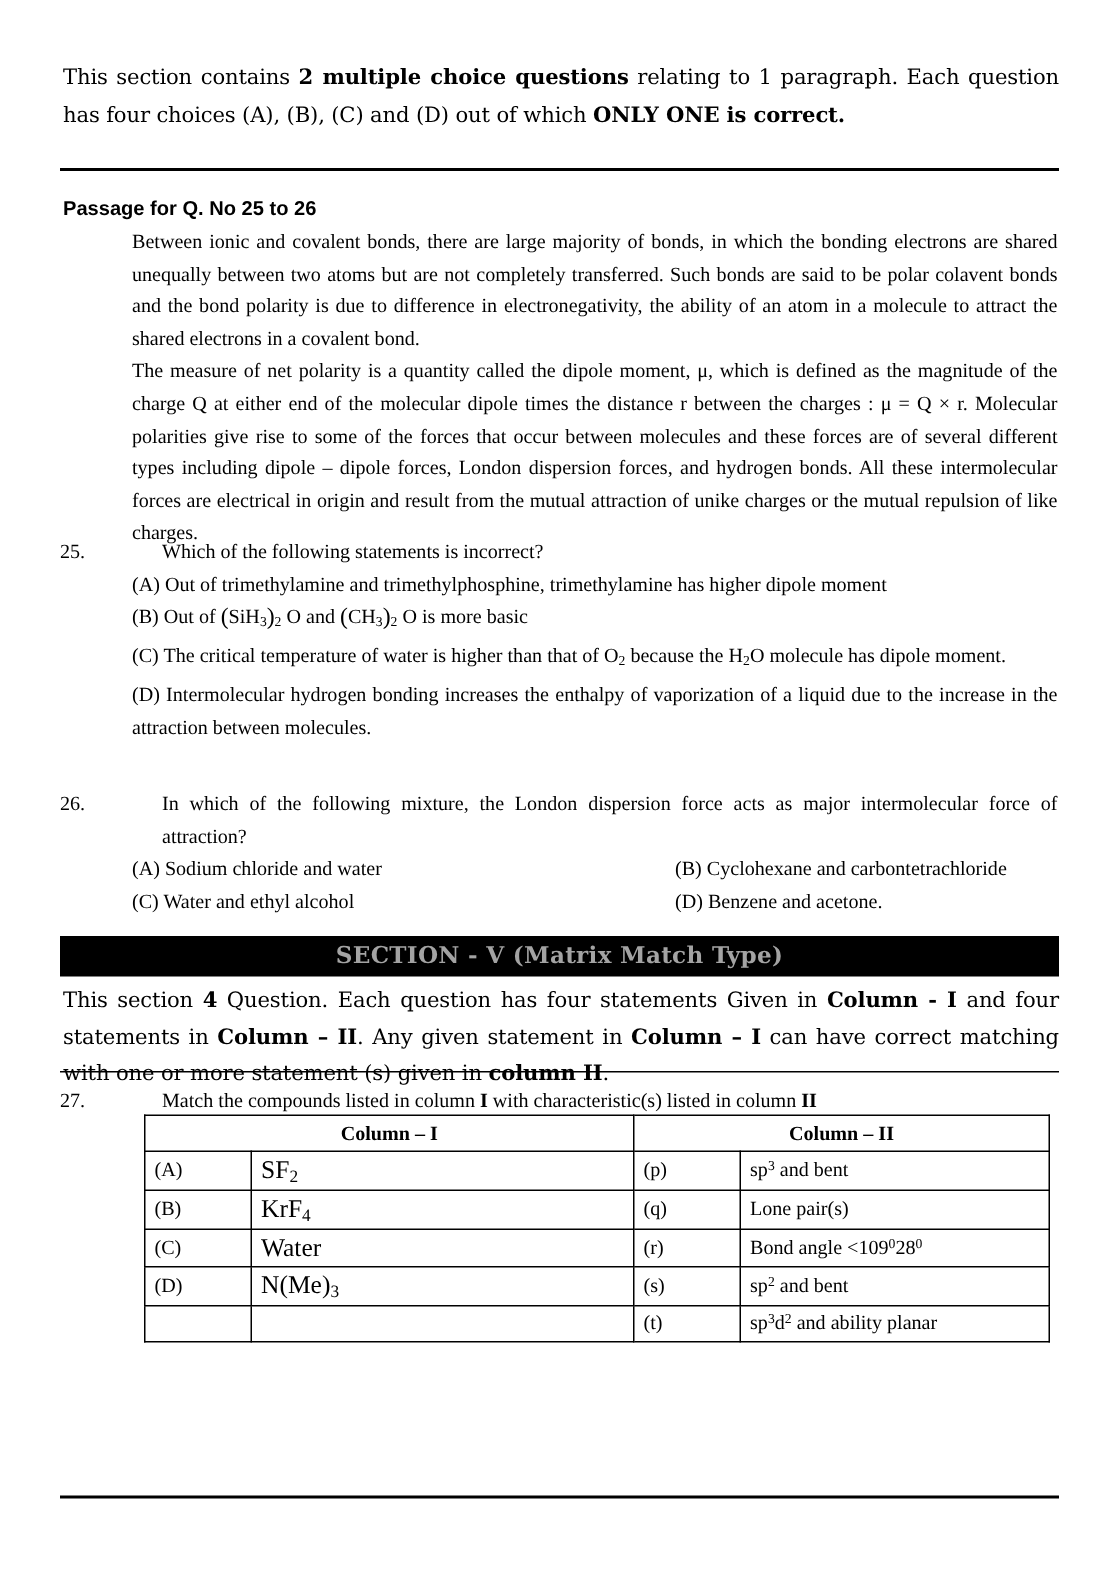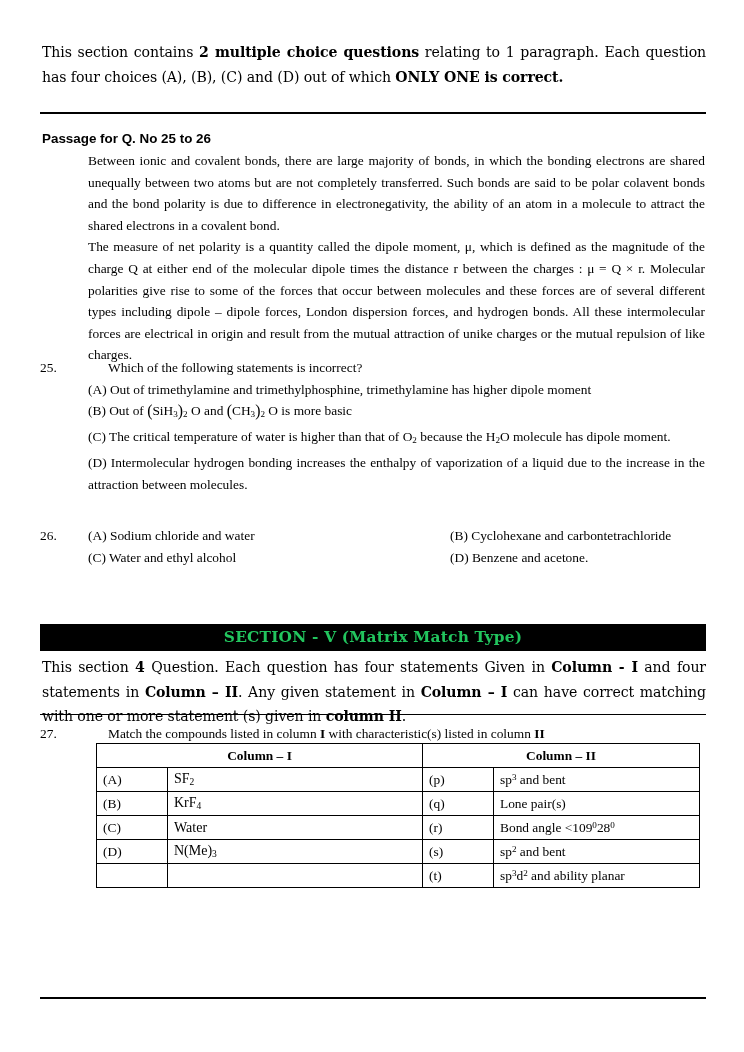--- a/index.html
+++ b/index.html
@@ -114,21 +114,21 @@
   .paren { font-size: 1.18em; vertical-align: -0.08em; }
 
   
   .banner {
     position: absolute;
     left: 40px;
     top: 624px;
     width: 666px;
     height: 27px;
     background: #000000;
-    color: #22c55e;
+    color: #a3a3a3;
     text-align: center;
     font-family: "DejaVu Serif", serif;
     font-weight: bold;
     font-size: 15.4px;
     line-height: 27px;
     letter-spacing: 0.2px;
   }
 
   .section-desc {
     position: absolute;
@@ -160,21 +160,21 @@
     vertical-align: middle;
     font-weight: normal;
     text-align: left;
   }
   .mm-table th {
     text-align: center;
     font-weight: bold;
   }
   .col-tag  { width: 58px; }
   .col-item { width: 242px; }
-  .mm-table .cell-formula { font-size: 14px; }
+  .mm-table .cell-formula { font-size: 17px; }
 </style>
 </head>
 <body>
 
 <div class="page">
 
   <div class="intro">
     <span>This section contains </span><b>2 multiple choice questions</b><span> relating to 1 paragraph. Each question has four choices (A), (B), (C) and (D) out of which </span><b>ONLY ONE is correct.</b>
   </div>
 
@@ -194,20 +194,21 @@
       <span class="opt"><span>(A) Out of trimethylamine and trimethylphosphine, trimethylamine has higher dipole moment</span></span>
       <span class="opt"><span>(B) Out of </span><span class="paren">(</span><span>SiH</span><sub>3</sub><span class="paren">)</span><sub>2</sub><span> O</span><span> and </span><span class="paren">(</span><span>CH</span><sub>3</sub><span class="paren">)</span><sub>2</sub><span> O</span><span> is more basic</span></span>
       <span class="opt"><span>(C) The critical temperature of water is higher than that of </span><span>O</span><sub>2</sub><span> because the </span><span>H</span><sub>2</sub><span>O</span><span> molecule has dipole moment.</span></span>
       <span class="opt"><span>(D) Intermolecular hydrogen bonding increases the enthalpy of vaporization of a liquid due to the increase in the attraction between molecules.</span></span>
     </div>
   </div>
 
   <div class="q" id="q26">
     <div class="q-num">26.</div>
     <div class="q-body">
+      <span class="q-stem">In which of the following mixture, the London dispersion force acts as major intermolecular force of attraction?</span>
       <span class="opt-row">
         <span class="opt-left">(A) Sodium chloride and water</span>
         <span class="opt-right">(B) Cyclohexane and carbontetrachloride</span>
       </span>
       <span class="opt-row">
         <span class="opt-left">(C) Water and ethyl alcohol</span>
         <span class="opt-right">(D) Benzene and acetone.</span>
       </span>
     </div>
   </div>

